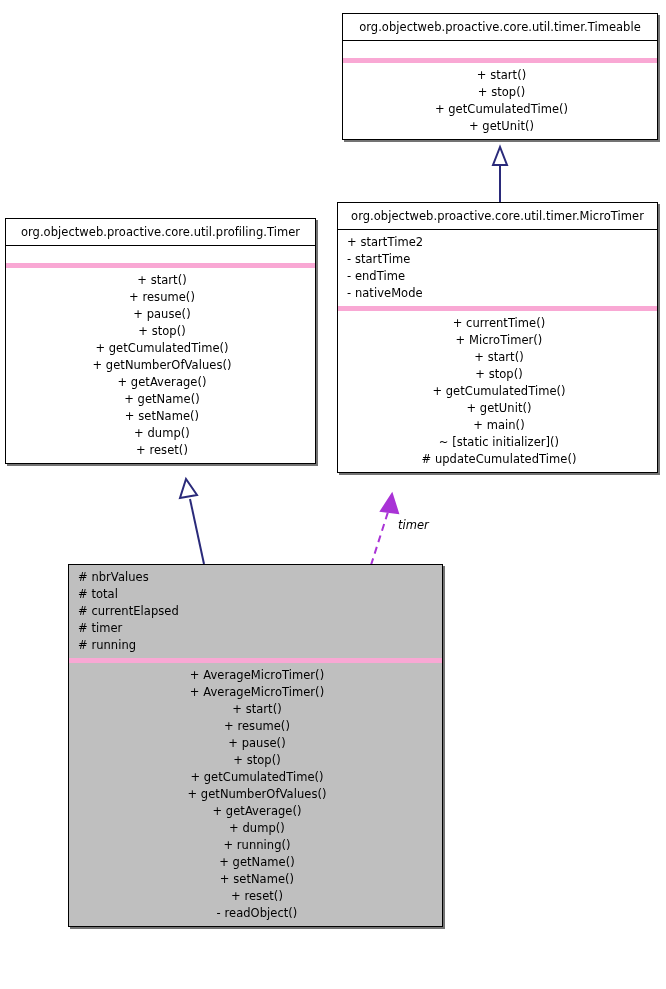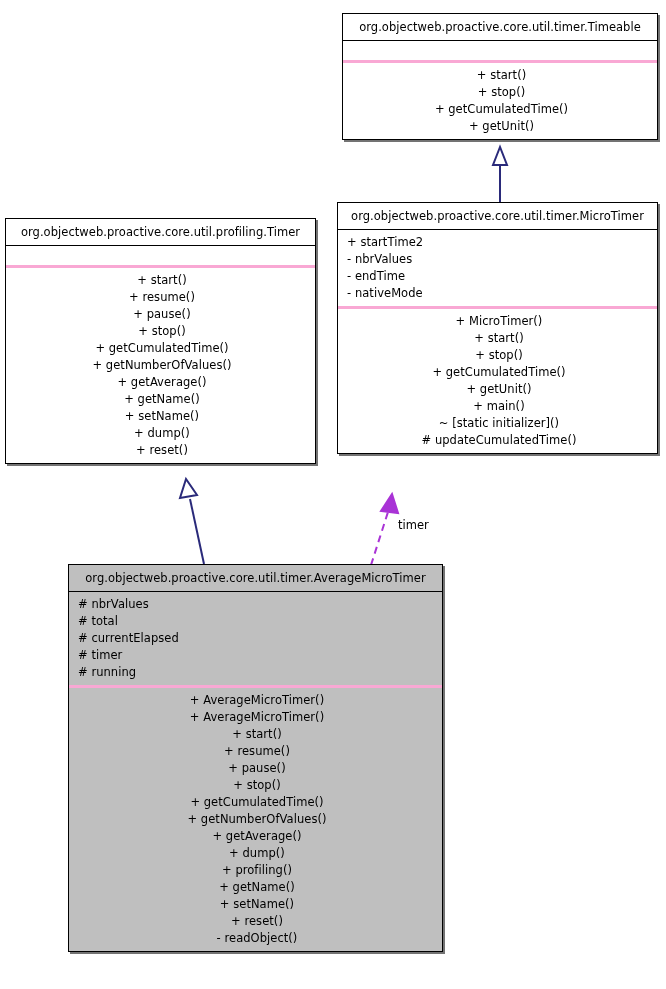--- a/index.html
+++ b/index.html
@@ -37,21 +37,21 @@
     text-align: center;
     font-size: 11.5px;
     color: #000000;
     line-height: 14px;
     padding: 6px 6px 6px 6px;
     white-space: nowrap;
     letter-spacing: 0.05px;
   }
   .class-section {
     box-sizing: border-box;
-    border-bottom: 3px solid #f9a8d4;
+    border-bottom: 5px solid #f9a8d4;
     padding: 4px 6px 4px 9px;
   }
   .class-section:last-child {
     border-bottom: none;
     text-align: center;
   }
   .class-section.empty {
     height: 22px;
     padding: 0;
   }
@@ -109,25 +109,26 @@
       <div class="member">+ stop()</div>
       <div class="member">+ getCumulatedTime()</div>
       <div class="member">+ getUnit()</div>
     </div>
   </div>
 
   <div class="uml-class" style="left:337px; top:194px; width:321px;">
     <div class="class-title">org.objectweb.proactive.core.util.timer.MicroTimer</div>
     <div class="class-section">
       <div class="member">+ startTime2</div>
-      <div class="member">- nbrValues</div>
+      <div class="member">- startTime</div>
       <div class="member">- endTime</div>
       <div class="member">- nativeMode</div>
     </div>
     <div class="class-section">
+      <div class="member">+ currentTime()</div>
       <div class="member">+ MicroTimer()</div>
       <div class="member">+ start()</div>
       <div class="member">+ stop()</div>
       <div class="member">+ getCumulatedTime()</div>
       <div class="member">+ getUnit()</div>
       <div class="member">+ main()</div>
       <div class="member">~ [static initializer]()</div>
       <div class="member"># updateCumulatedTime()</div>
     </div>
   </div>
@@ -144,42 +145,41 @@
       <div class="member">+ getNumberOfValues()</div>
       <div class="member">+ getAverage()</div>
       <div class="member">+ getName()</div>
       <div class="member">+ setName()</div>
       <div class="member">+ dump()</div>
       <div class="member">+ reset()</div>
     </div>
   </div>
 
   <div class="uml-class filled" style="left:68px; top:556px; width:375px;">
-    <div class="class-title">org.objectweb.proactive.core.util.timer.AverageMicroTimer</div>
     <div class="class-section">
       <div class="member"># nbrValues</div>
       <div class="member"># total</div>
       <div class="member"># currentElapsed</div>
       <div class="member"># timer</div>
       <div class="member"># running</div>
     </div>
     <div class="class-section">
       <div class="member">+ AverageMicroTimer()</div>
       <div class="member">+ AverageMicroTimer()</div>
       <div class="member">+ start()</div>
       <div class="member">+ resume()</div>
       <div class="member">+ pause()</div>
       <div class="member">+ stop()</div>
       <div class="member">+ getCumulatedTime()</div>
       <div class="member">+ getNumberOfValues()</div>
       <div class="member">+ getAverage()</div>
       <div class="member">+ dump()</div>
-      <div class="member">+ profiling()</div>
+      <div class="member">+ running()</div>
       <div class="member">+ getName()</div>
       <div class="member">+ setName()</div>
       <div class="member">+ reset()</div>
       <div class="member">- readObject()</div>
     </div>
   </div>
 
-  <div class="edge-label" style="left:398px; top:511px;">timer</div>
+  <div class="edge-label" style="left:398px; top:511px;font-style:italic;">timer</div>
 
 </div>
 
 </body></html>

